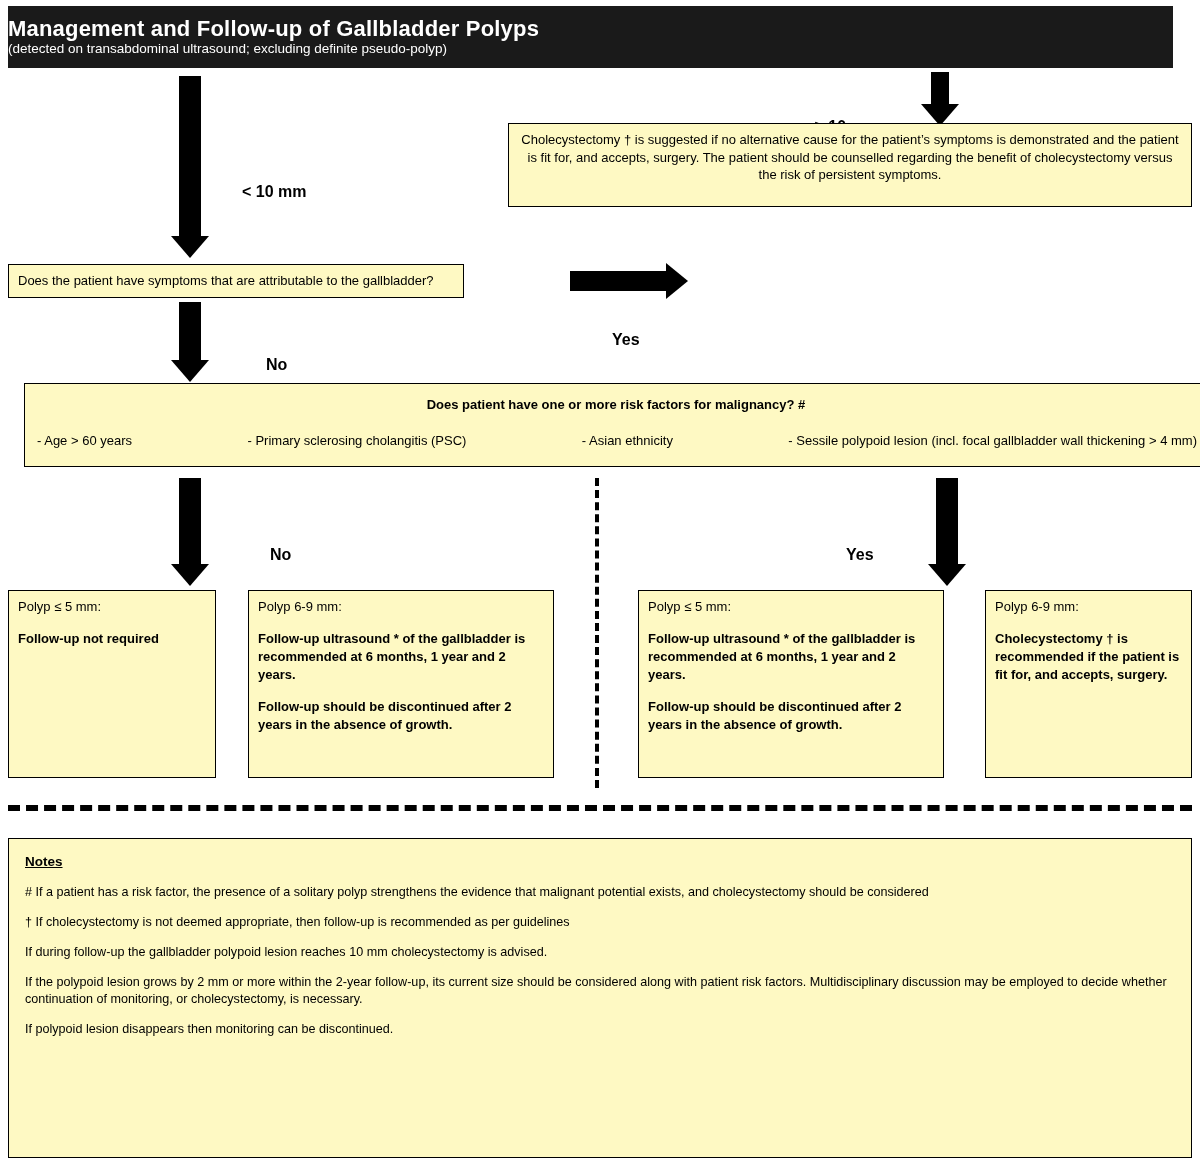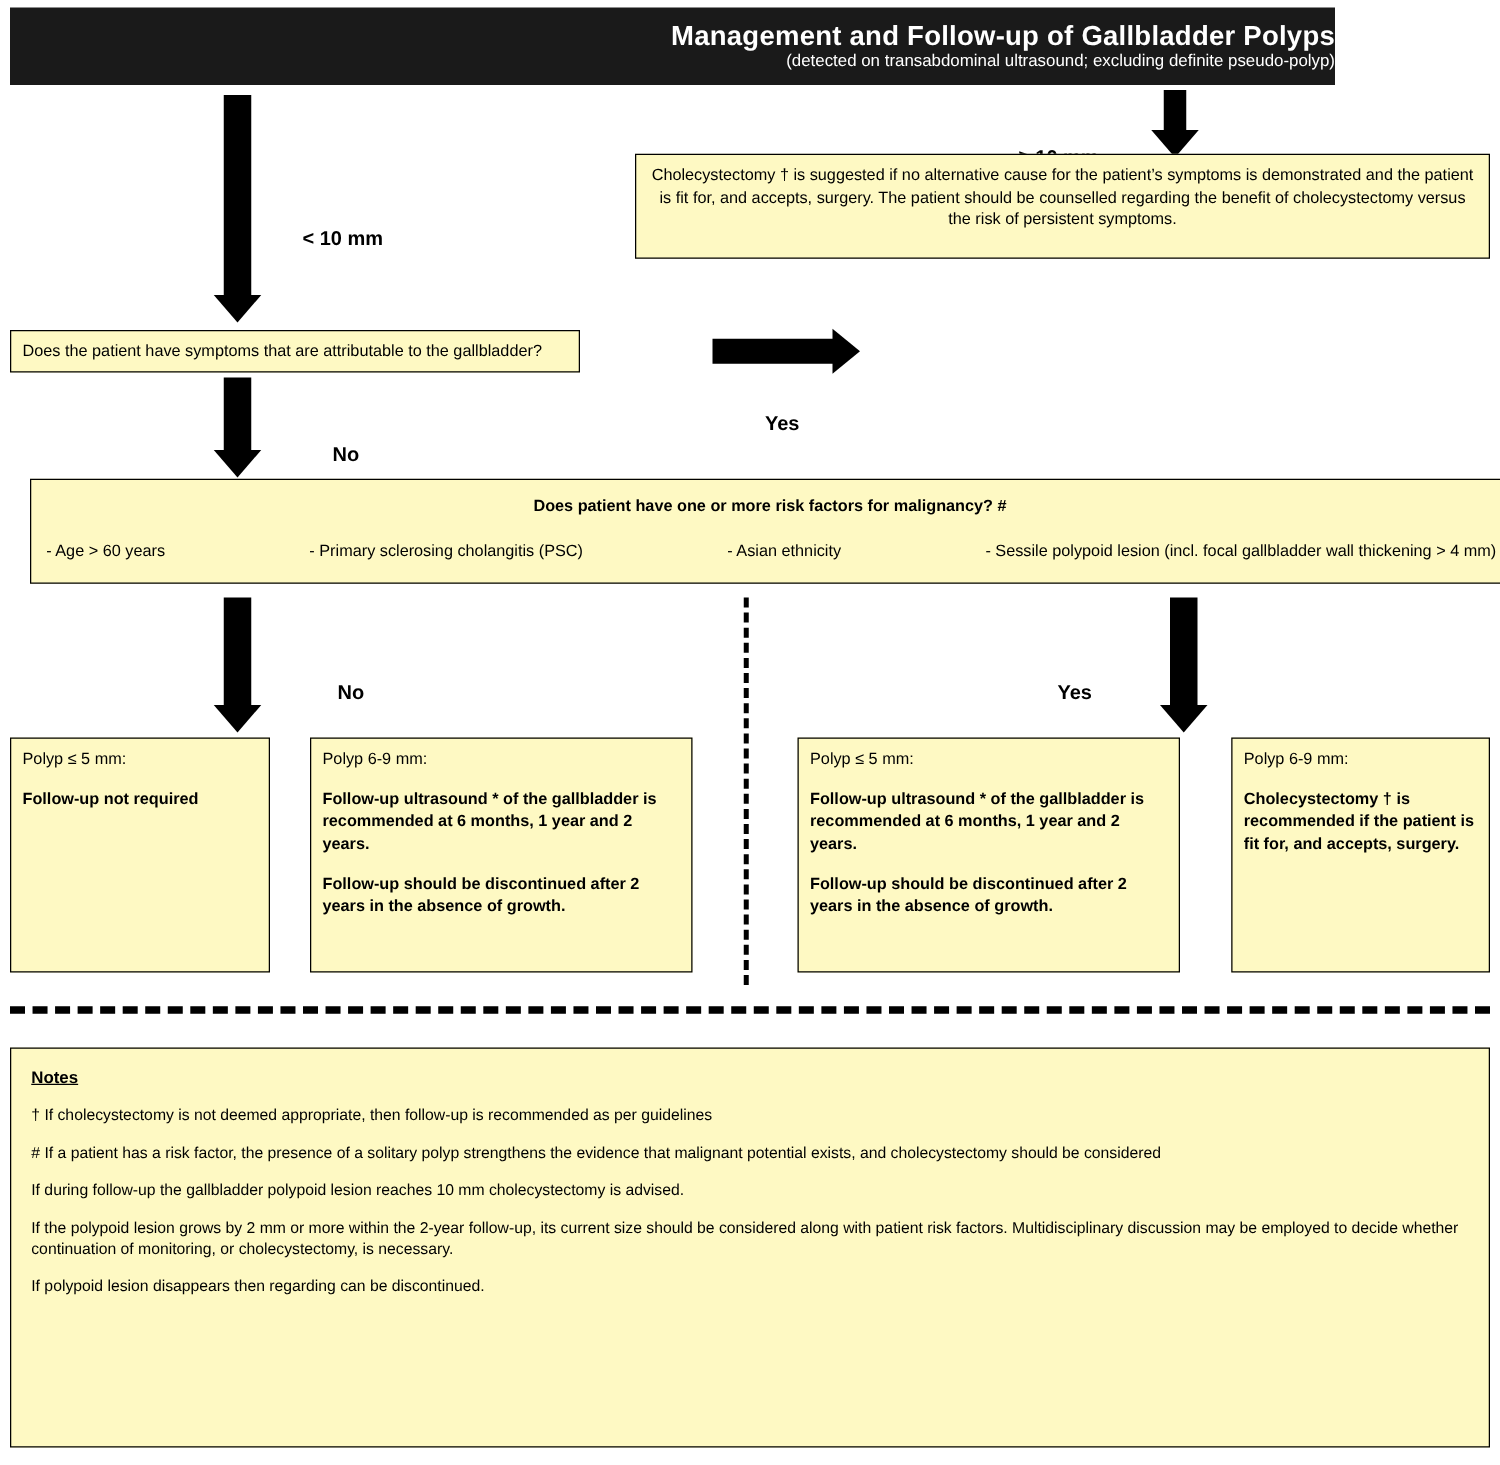--- a/index.html
+++ b/index.html
@@ -15,30 +15,29 @@
     position: relative;
     width: 1200px;
     height: 1172px;
     overflow: hidden;
     background: #ffffff;
   }
   .hdr {
     position: absolute;
     left: 8px;
     top: 6px;
-    width: 1020px;
+    width: 1165px;
     height: 62px;
     background: #1a1a1a;
     color: #ffffff;
     display: flex;
     flex-direction: column;
-    align-items: flex-end;
+    align-items: flex-start;
     justify-content: center;
     text-align: center;
-    padding-left: 40px;
   }
   .hdr-title {
     font-size: 22px;
     font-weight: bold;
     letter-spacing: .2px;
     line-height: 1.1;
   }
   .hdr-sub {
     font-size: 13.5px;
     font-weight: normal;
@@ -231,20 +230,20 @@
 
   <div class="box pad" style="left:985px; top:590px; width:207px; height:188px;">
     <div class="leaf-title">Polyp 6-9 mm:</div>
     <div class="leaf-p">Cholecystectomy † is recommended if the patient is fit for, and accepts, surgery.</div>
   </div>
 
   <div class="hdash" style="left:8px; top:805px; width:1184px;"></div>
 
   <div class="box" style="left:8px; top:838px; width:1184px; height:320px; padding:14px 16px;">
     <div class="notes-title">Notes</div>
+    <div class="notes-p"># If a patient has a risk factor, the presence of a solitary polyp strengthens the evidence that malignant potential exists, and cholecystectomy should be considered</div>
     <div class="notes-p">† If cholecystectomy is not deemed appropriate, then follow-up is recommended as per guidelines</div>
-    <div class="notes-p"># If a patient has a risk factor, the presence of a solitary polyp strengthens the evidence that malignant potential exists, and cholecystectomy should be considered</div>
     <div class="notes-p">If during follow-up the gallbladder polypoid lesion reaches 10 mm cholecystectomy is advised.</div>
     <div class="notes-p">If the polypoid lesion grows by 2 mm or more within the 2-year follow-up, its current size should be considered along with patient risk factors. Multidisciplinary discussion may be employed to decide whether continuation of monitoring, or cholecystectomy, is necessary.</div>
-    <div class="notes-p">If polypoid lesion disappears then regarding can be discontinued.</div>
+    <div class="notes-p">If polypoid lesion disappears then monitoring can be discontinued.</div>
   </div>
 
 </div>
 
 </body></html>

